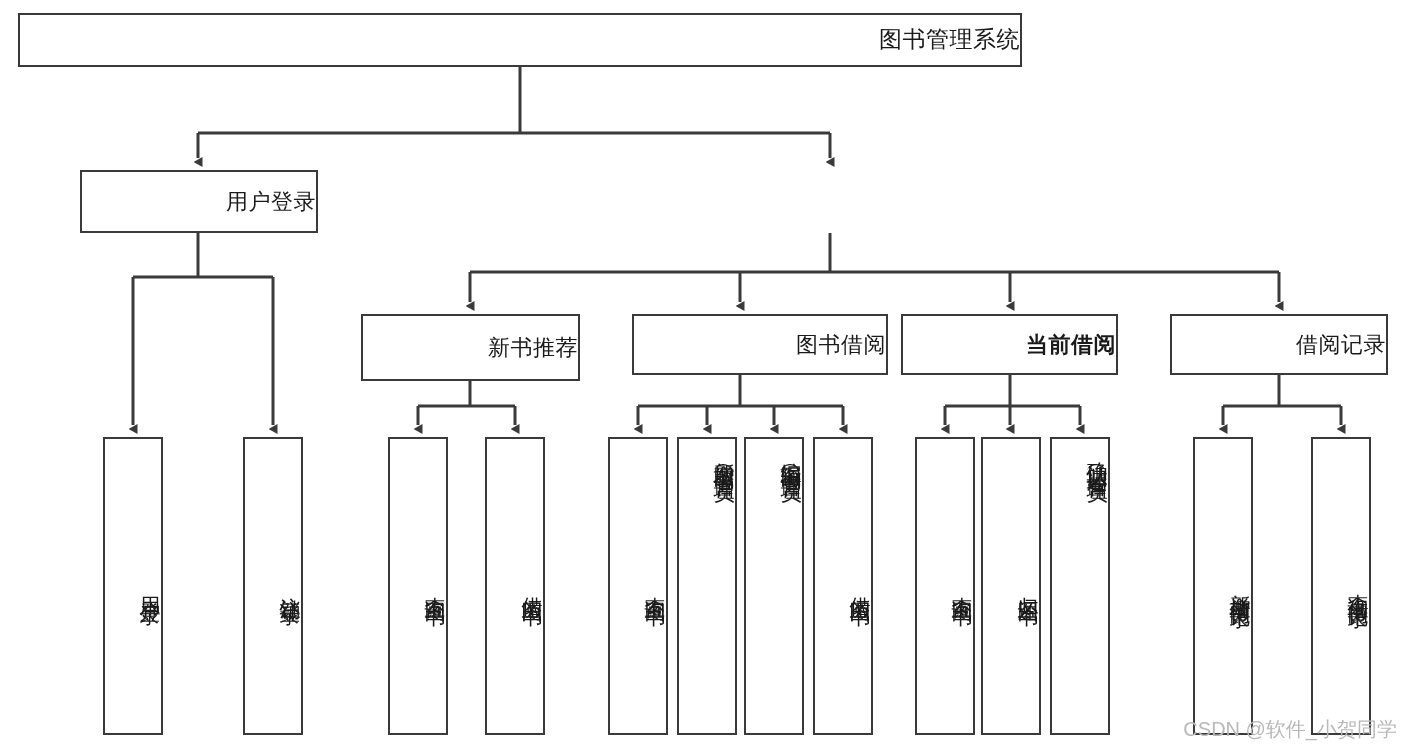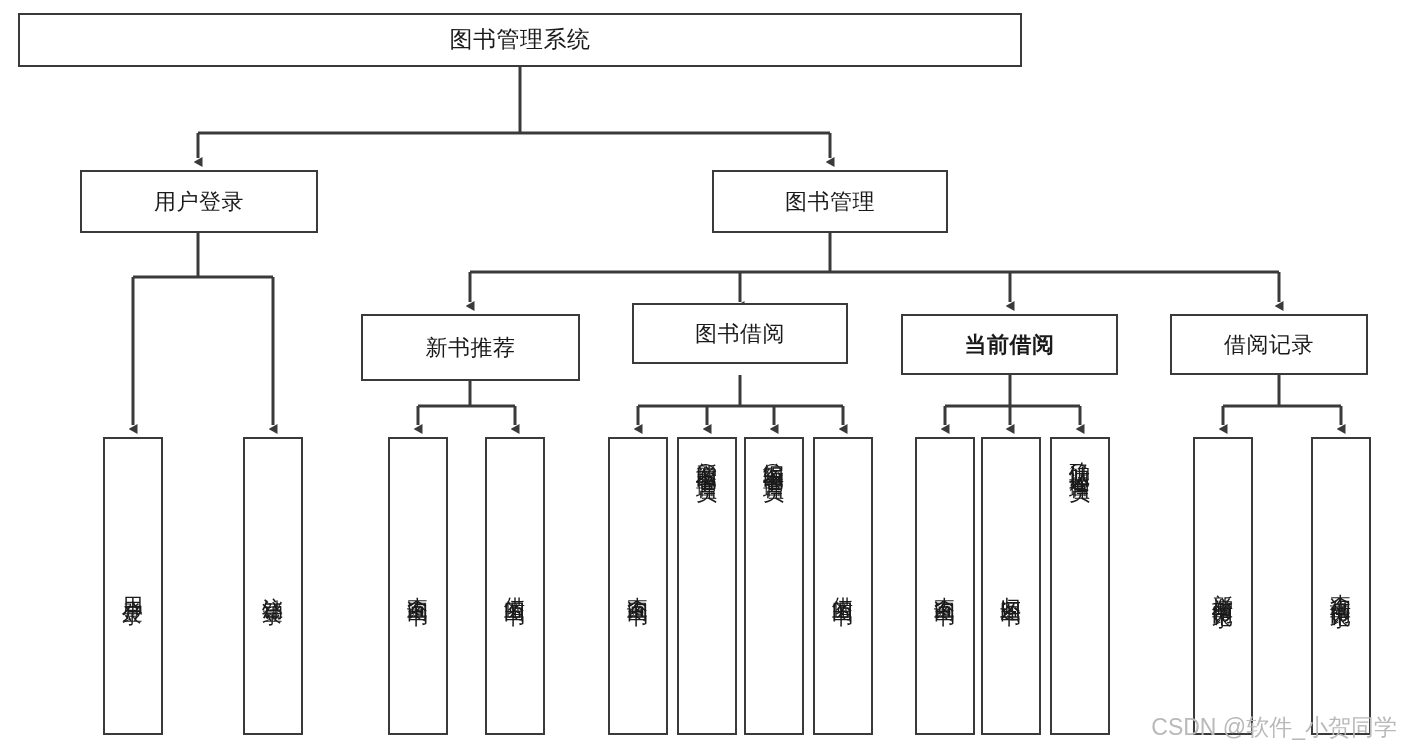--- a/index.html
+++ b/index.html
@@ -28,21 +28,21 @@
     pointer-events: none;
   }
   
   .node {
     position: absolute;
     box-sizing: border-box;
     background: #ffffff;
     border: 2px solid #3a3a3a;
     display: flex;
     align-items: center;
-    justify-content: center;
+    justify-content: flex-end;
     color: #1a1a1a;
     z-index: 2;
   }
   .node-label {
     display: block;
     text-align: center;
     line-height: 1.18;
     letter-spacing: 0.5px;
   }
   
@@ -66,21 +66,21 @@
   }
   .node.vert.centered {
     align-items: center;
     padding-top: 0;
   }
   
   #watermark {
     position: absolute;
     right: 8px;
     bottom: 4px;
-    font-size: 23px;
+    font-size: 20px;
     color: #b9b9b9;
     z-index: 5;
     white-space: nowrap;
     font-family: "Liberation Sans", "DejaVu Sans", sans-serif;
   }
 </style>
 </head>
 <body>
 
 <div id="canvas">
@@ -135,34 +135,31 @@
     </g>
   </svg>
 
   <div class="node horiz" id="node-root" style="left:18px; top:13px; width:1004px; height:54px;">
     <span class="node-label">图书管理系统</span>
   </div>
 
   <div class="node horiz" style="left:80px; top:170px; width:238px; height:63px;">
     <span class="node-label">用户登录</span>
   </div>
-  <div class="node horiz" style="left:712px; top:170px; width:236px; height:63px;">
-    <span class="node-label">图书管理</span>
-  </div>
 
   <div class="node horiz" style="left:361px; top:314px; width:219px; height:67px;">
     <span class="node-label">新书推荐</span>
   </div>
-  <div class="node horiz" style="left:632px; top:303px; width:216px; height:61px;">
+  <div class="node horiz" style="left:632px; top:314px; width:256px; height:61px;">
     <span class="node-label">图书借阅</span>
   </div>
   <div class="node horiz" style="left:901px; top:314px; width:217px; height:61px;font-weight:bold;">
     <span class="node-label">当前借阅</span>
   </div>
-  <div class="node horiz" style="left:1170px; top:314px; width:198px; height:61px;">
+  <div class="node horiz" style="left:1170px; top:314px; width:218px; height:61px;">
     <span class="node-label">借阅记录</span>
   </div>
 
   <div class="node vert centered" style="left:103px; top:437px; width:60px; height:298px;">
     <span class="node-label">用户登录</span>
   </div>
   <div class="node vert centered" style="left:243px; top:437px; width:60px; height:298px;">
     <span class="node-label">注销登录</span>
   </div>
 

